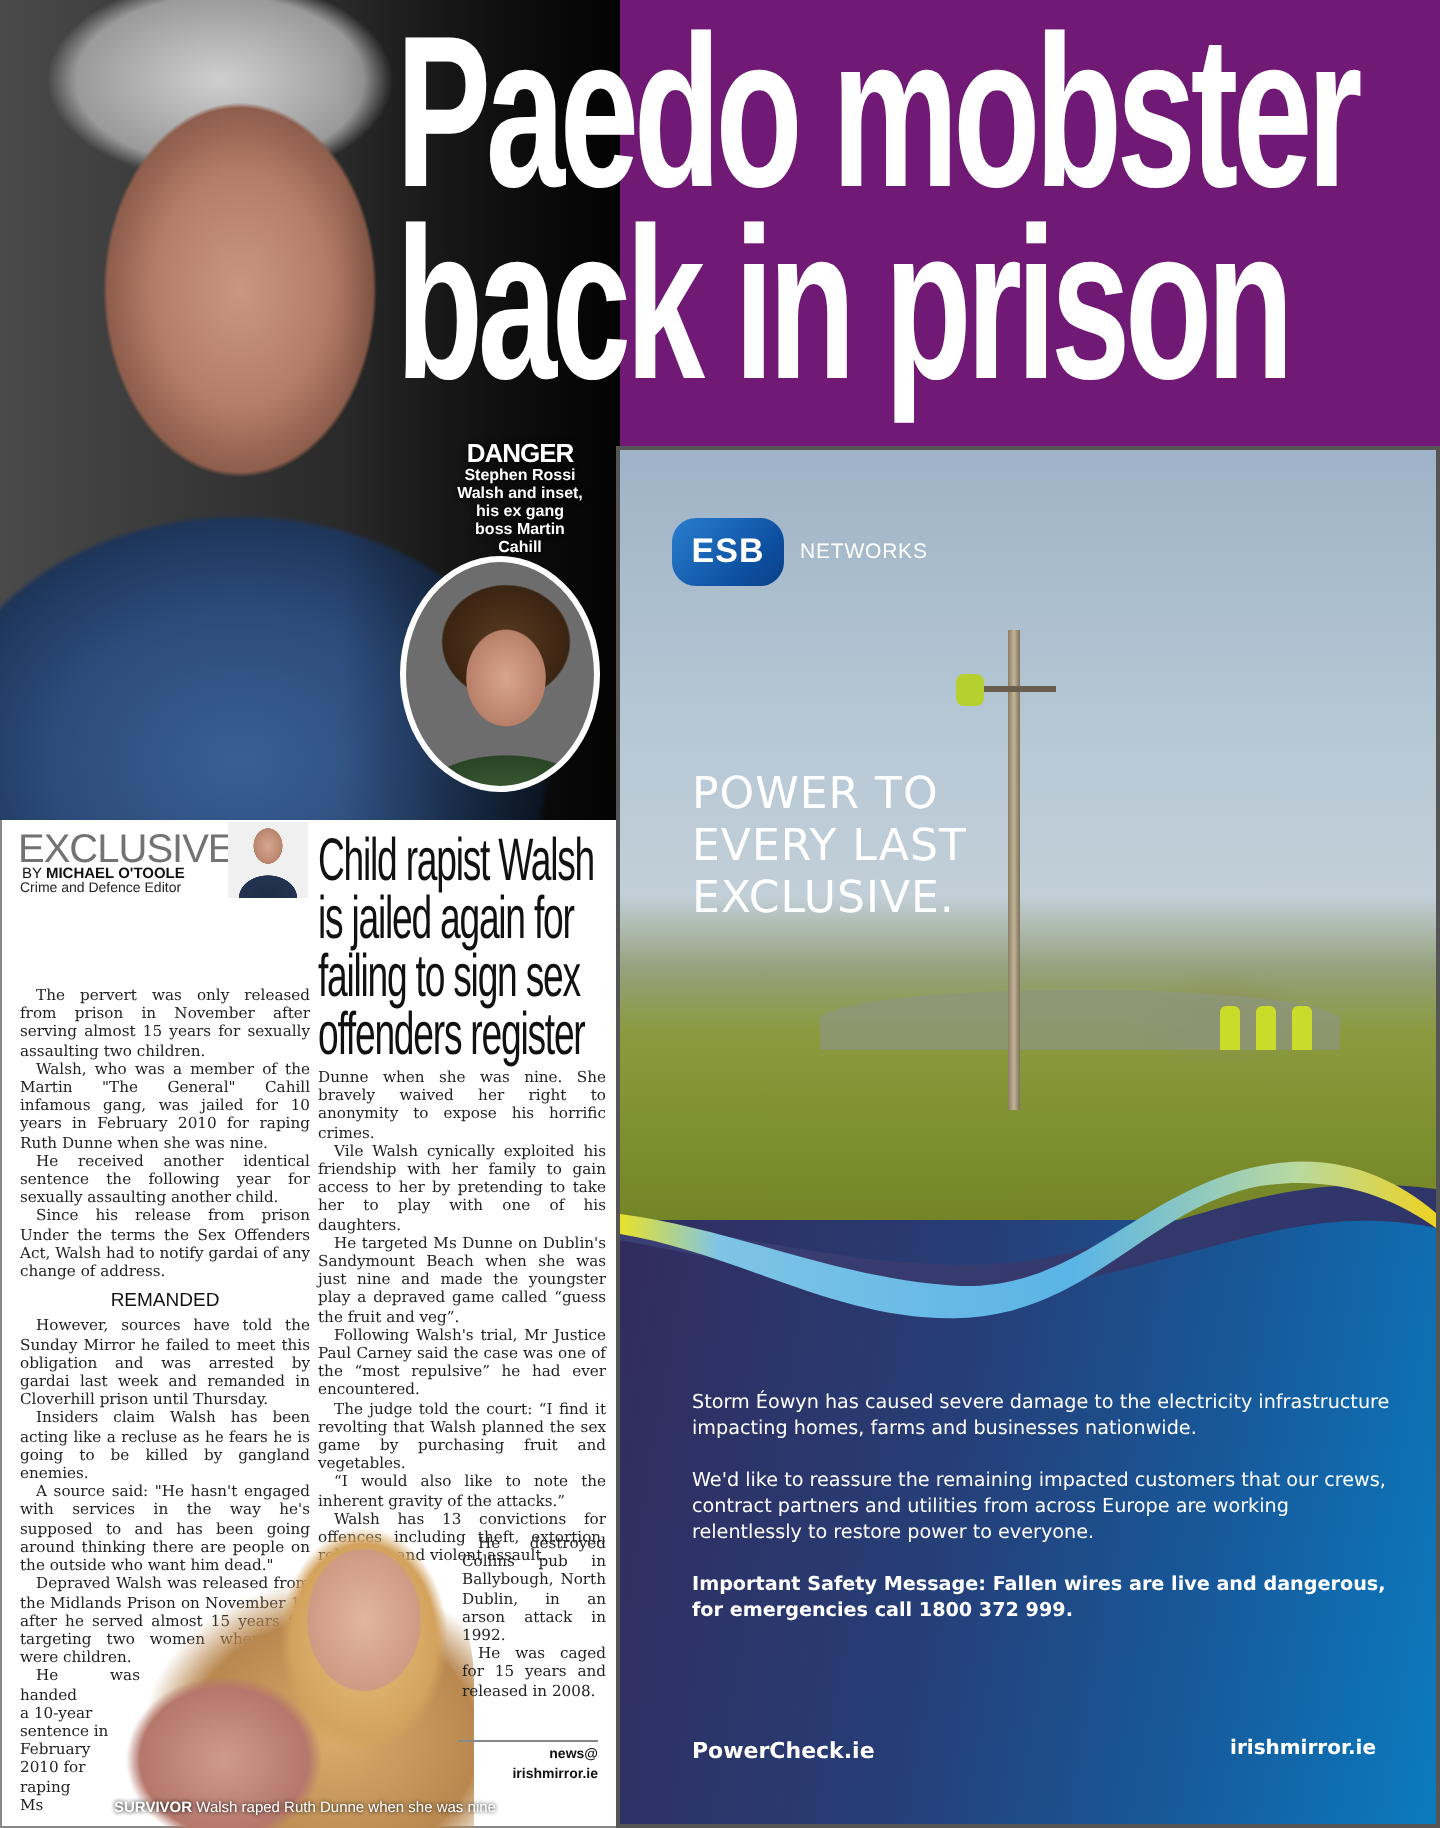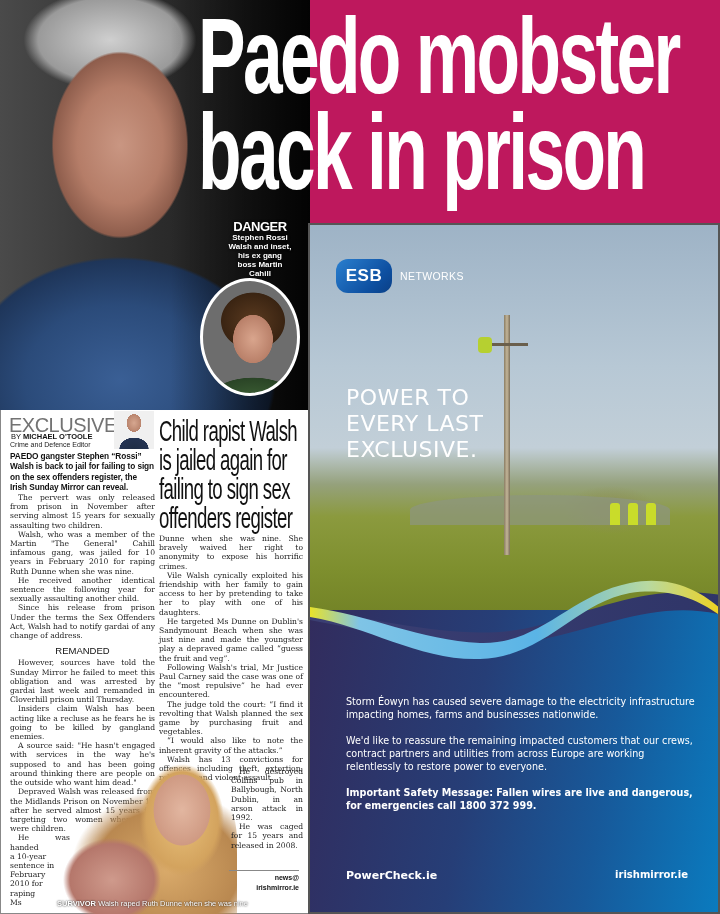--- a/index.html
+++ b/index.html
@@ -2,21 +2,21 @@
 <html><head>
   <meta charset="utf-8">
   <style>
     * { box-sizing: border-box; margin: 0; padding: 0; }
     html, body { width: 720px; height: 914px; overflow: hidden; background: #fff; }
     body { position: relative; font-family: "DejaVu Serif", serif; }
 
     
     .hero {
       position: absolute; left: 0; top: 0; width: 720px; height: 410px;
-      background: #be185d;
+      background: #701a75;
     }
     .hero-photo {
       position: absolute; left: 0; top: 0; width: 310px; height: 410px;
       background:
         radial-gradient(ellipse 95px 130px at 120px 145px, #c99682 0%, #b57d68 45%, #8e5d4c 70%, transparent 72%),
         radial-gradient(ellipse 120px 70px at 110px 40px, #cfcfcf 0%, #9a9a9a 60%, transparent 72%),
         radial-gradient(ellipse 190px 150px at 120px 380px, #3a5f95 0%, #2b4b7a 50%, #1e3559 80%, transparent 82%),
         linear-gradient(90deg, #4a4a4a 0%, #2c2c2c 50%, #151515 100%);
     }
     .hero-photo::after {
@@ -211,21 +211,20 @@
 
 <div class="article">
   <div class="exclusive">EXCLUSIVE</div>
   <div class="byline">
     <span>BY</span>
     <b>MICHAEL O'TOOLE</b>
   </div>
   <div class="role">Crime and Defence Editor</div>
   <div class="author-photo"></div>
 
-  <div class="standfirst">PAEDO gangster Stephen “Rossi” Walsh is back to jail for failing to sign on the sex offenders register, the Irish Sunday Mirror can reveal.</div>
 
   <div class="col1">
     <p>The pervert was only released from prison in November after serving almost 15 years for sexually assaulting two children.</p>
     <p>Walsh, who was a member of the Martin "The General" Cahill infamous gang, was jailed for 10 years in February 2010 for raping Ruth Dunne when she was nine.</p>
     <p>He received another identical sentence the following year for sexually assaulting another child.</p>
     <p>Since his release from prison Under the terms the Sex Offenders Act, Walsh had to notify gardai of any change of address.</p>
     <div class="subhead">REMANDED</div>
     <p>However, sources have told the Sunday Mirror he failed to meet this obligation and was arrested by gardai last week and remanded in Cloverhill prison until Thursday.</p>
     <p>Insiders claim Walsh has been acting like a recluse as he fears he is going to be killed by gangland enemies.</p>
     <p>A source said: "He hasn't engaged with services in the way he's supposed to and has been going around thinking there are people on the outside who want him dead."</p>

